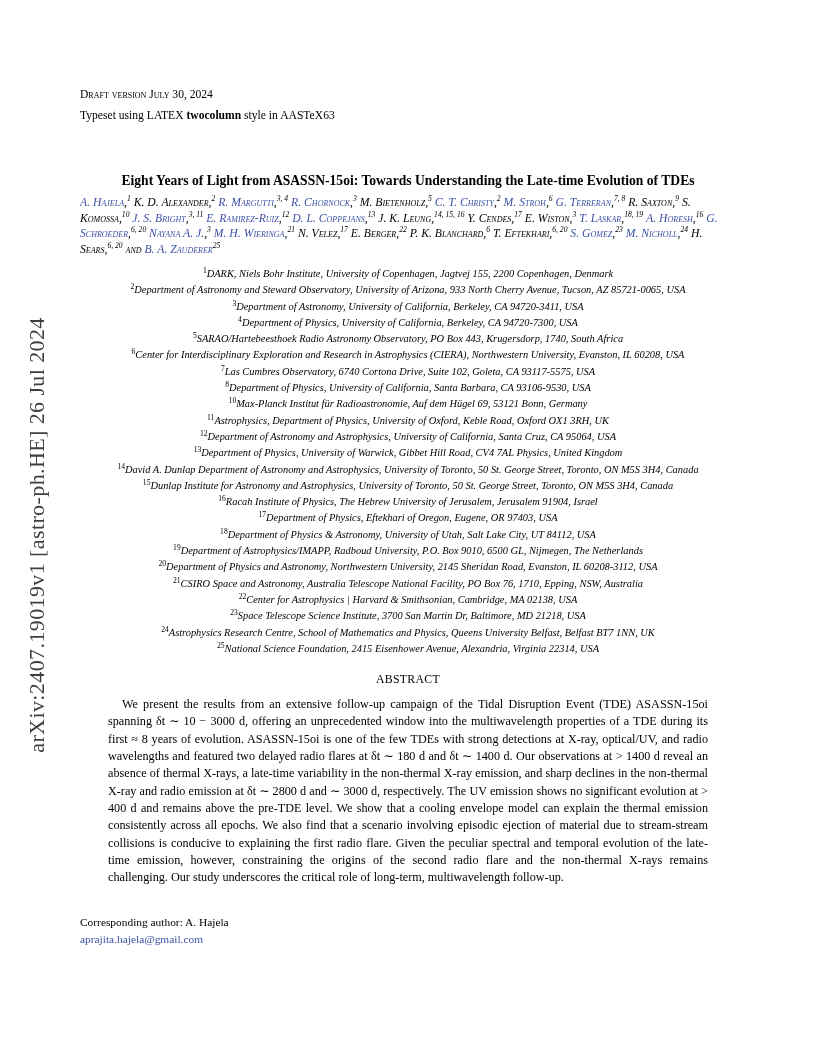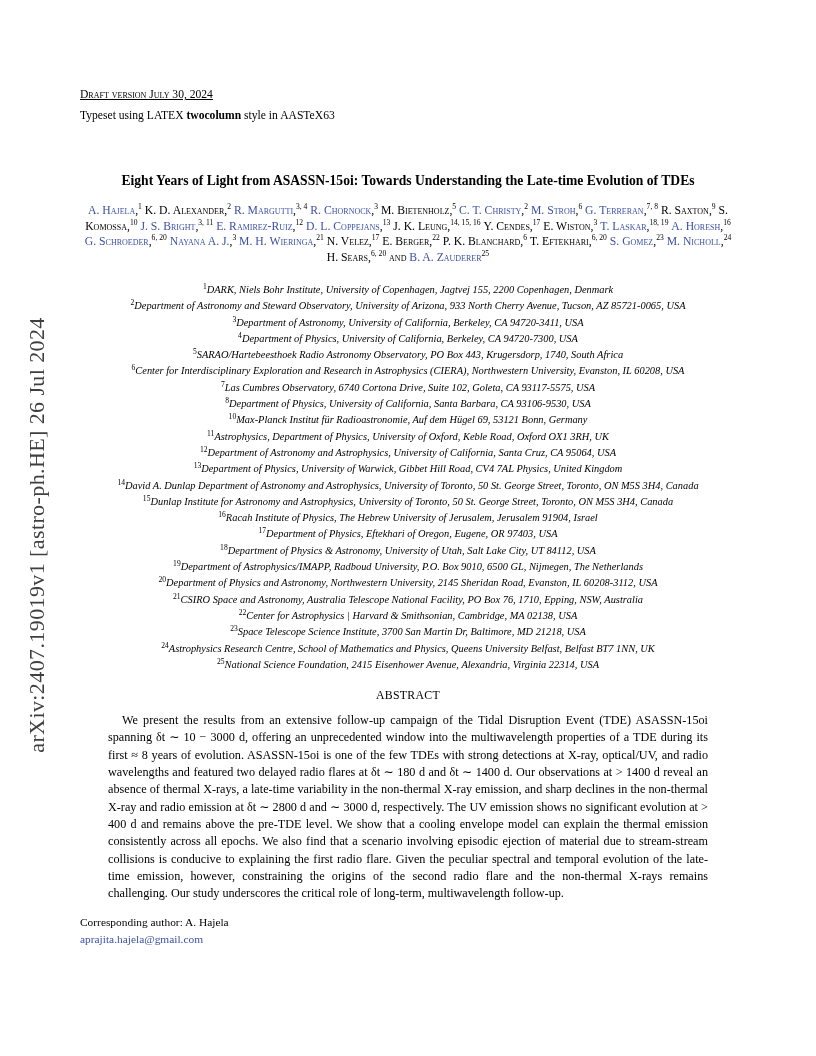--- a/index.html
+++ b/index.html
@@ -14,30 +14,30 @@
   .page { position: absolute; inset: 0; }
   .arxiv-side {
     position: absolute; left: 37px; top: 535px;
     transform: translate(-50%, -50%) rotate(-90deg);
     white-space: nowrap;
     font-size: 22px;
     color: #3f3f3f;
     letter-spacing: 0.4px;
   }
   .content { position: absolute; left: 80px; top: 0; width: 656px; }
-  .draft-line { margin-top: 88px; font-variant: small-caps; font-size: 11.6px; text-decoration: underline; }
+  .draft-line { margin-top: 88px; font-variant: small-caps; font-size: 11.6px; }
   .typeset-line { margin-top: 8px; font-size: 11.6px; }
   .typeset-line .bold { font-weight: bold; }
   .title { margin: 50px 0 0 0; text-align: center; font-weight: bold; font-size: 13.6px; line-height: 17px; }
-  .authors { margin-top: 14px; text-align: center; font-size: 11.7px; line-height: 15.5px; }
+  .authors { margin-top: 6px; text-align: left; font-size: 11.7px; line-height: 15.5px; font-style: italic; }
   .author-name, .author-and { font-variant: small-caps; }
   .linked { color: #3c51a5; }
   sup { line-height: 0; }
   .authors sup, .affil-num { font-size: 7.6px; }
-  .affiliations { margin-top: 17px; text-align: center; font-size: 10.4px; line-height: 16.3px; }
+  .affiliations { margin-top: 9px; text-align: center; font-size: 10.4px; line-height: 16.3px; }
   .affil-text { font-style: italic; }
   .affil-num { font-style: normal; }
   .abstract-heading { margin-top: 15px; text-align: center; font-size: 11.8px; letter-spacing: 0.3px; }
   .abstract-body {
     margin: 9px 28px 8px 28px;
     text-align: justify;
     font-size: 12.2px;
     line-height: 17.3px;
     text-indent: 14px;
   }

